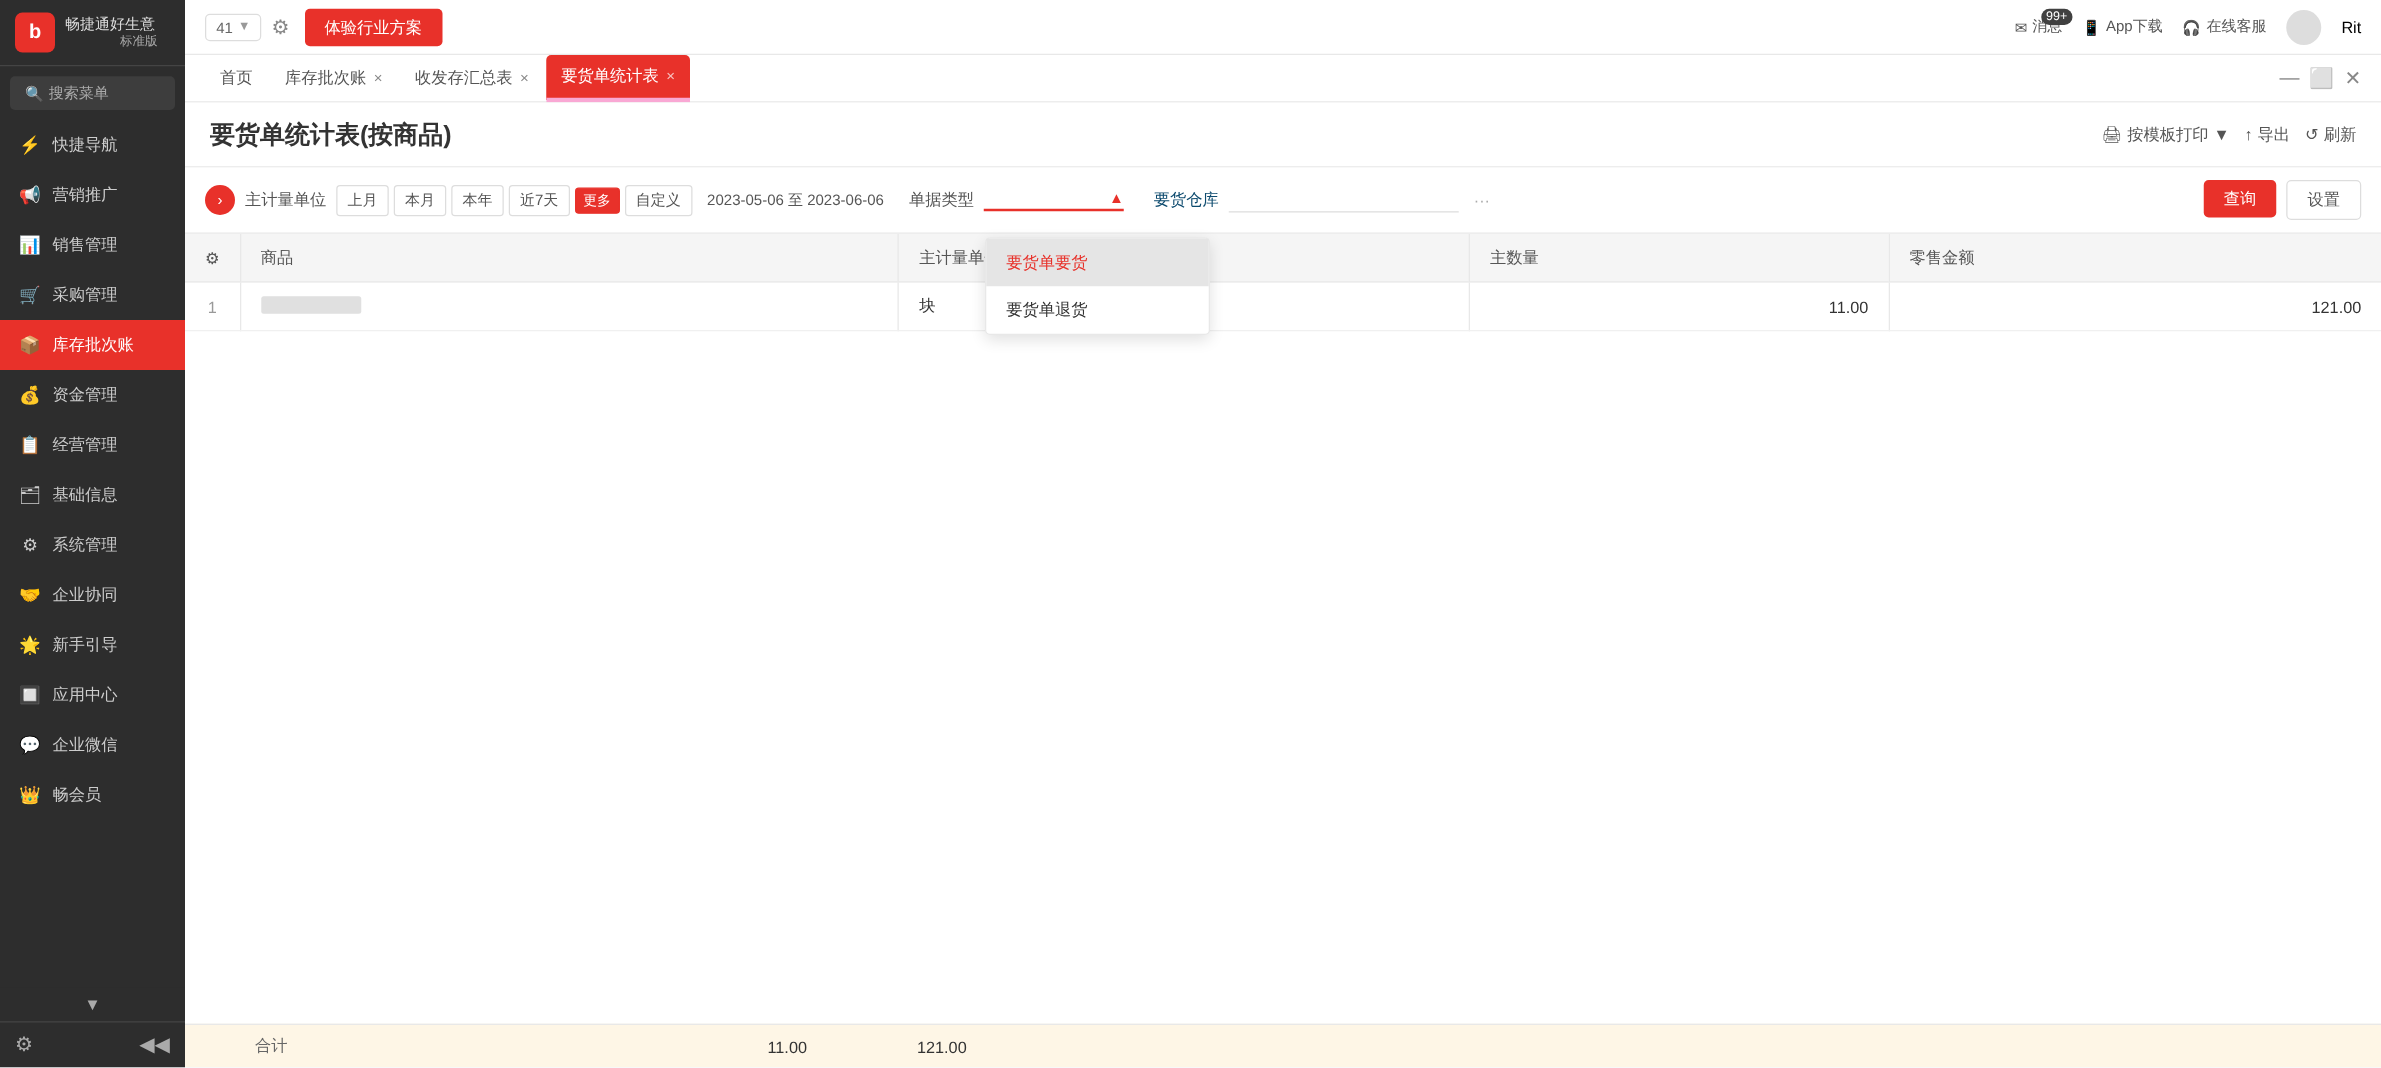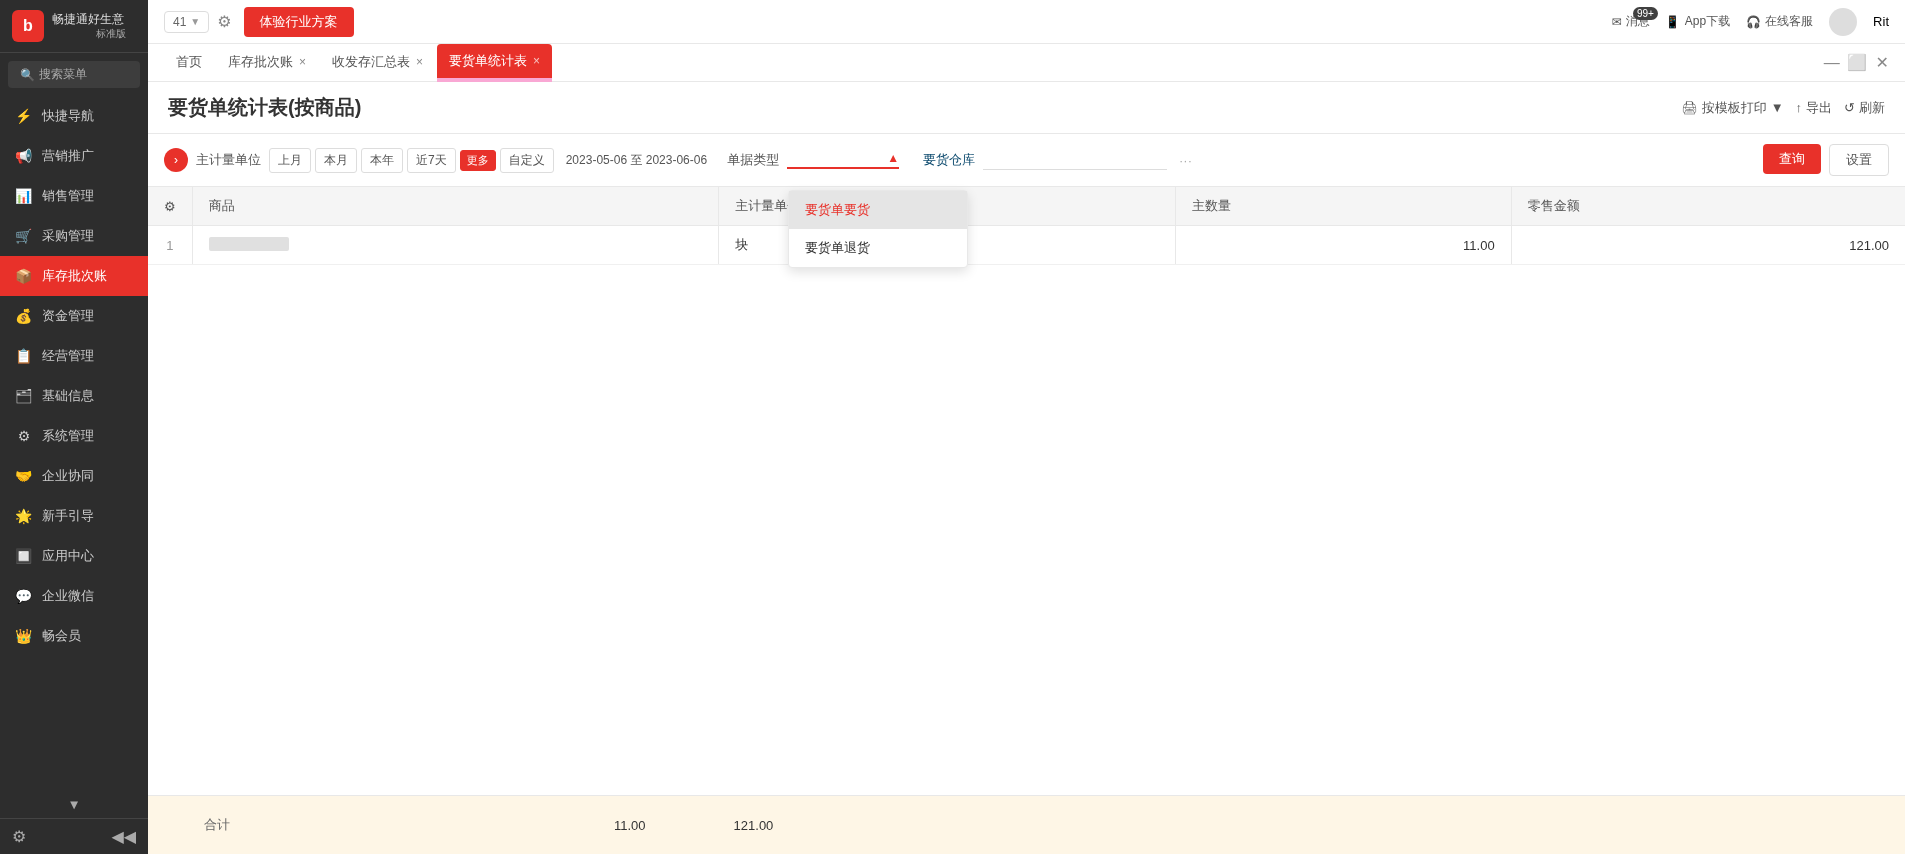--- a/index.html
+++ b/index.html
@@ -434,21 +434,21 @@
     }
     .td-index { text-align: center; color: #999; }
     .td-number { text-align: right; }
 
     
     .table-footer {
       background: #fef6e6;
       border-top: 1px solid #e8e8e8;
       display: flex;
       align-items: center;
-      padding: 20px 16px;
+      padding: 8px 16px;
       font-size: 13px;
       color: #333;
     }
     .footer-label { margin-right: 24px; color: #666; }
     .footer-value { margin-right: 40px; font-weight: 500; }
 
     .product-placeholder {
       display: inline-block;
       width: 80px;
       height: 14px;

